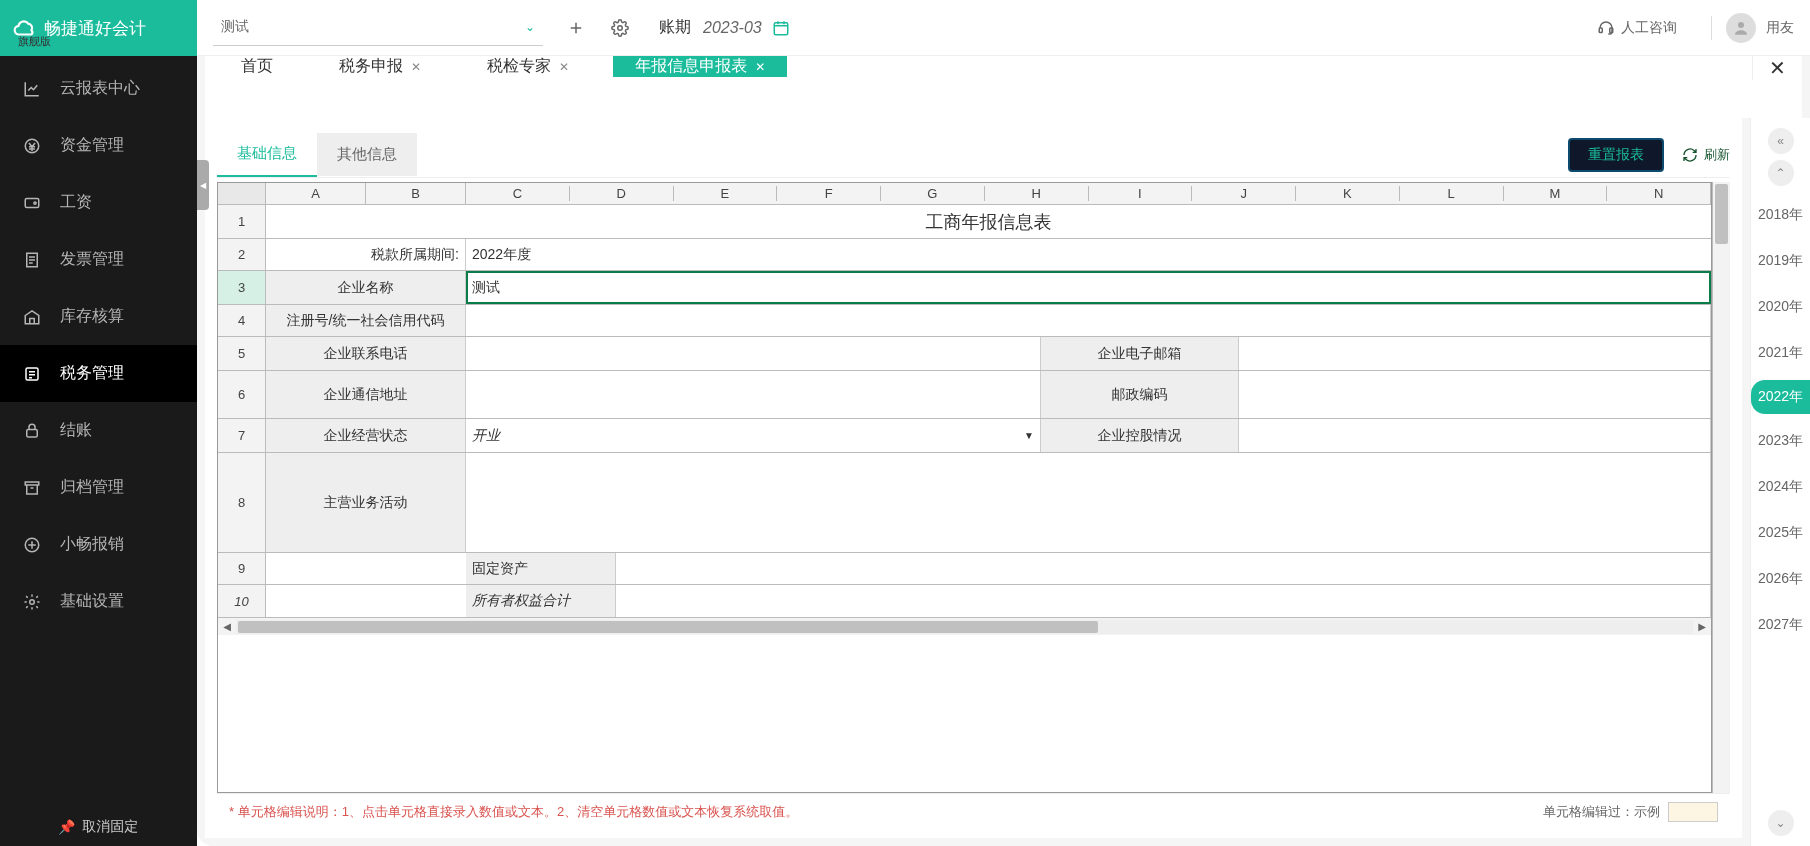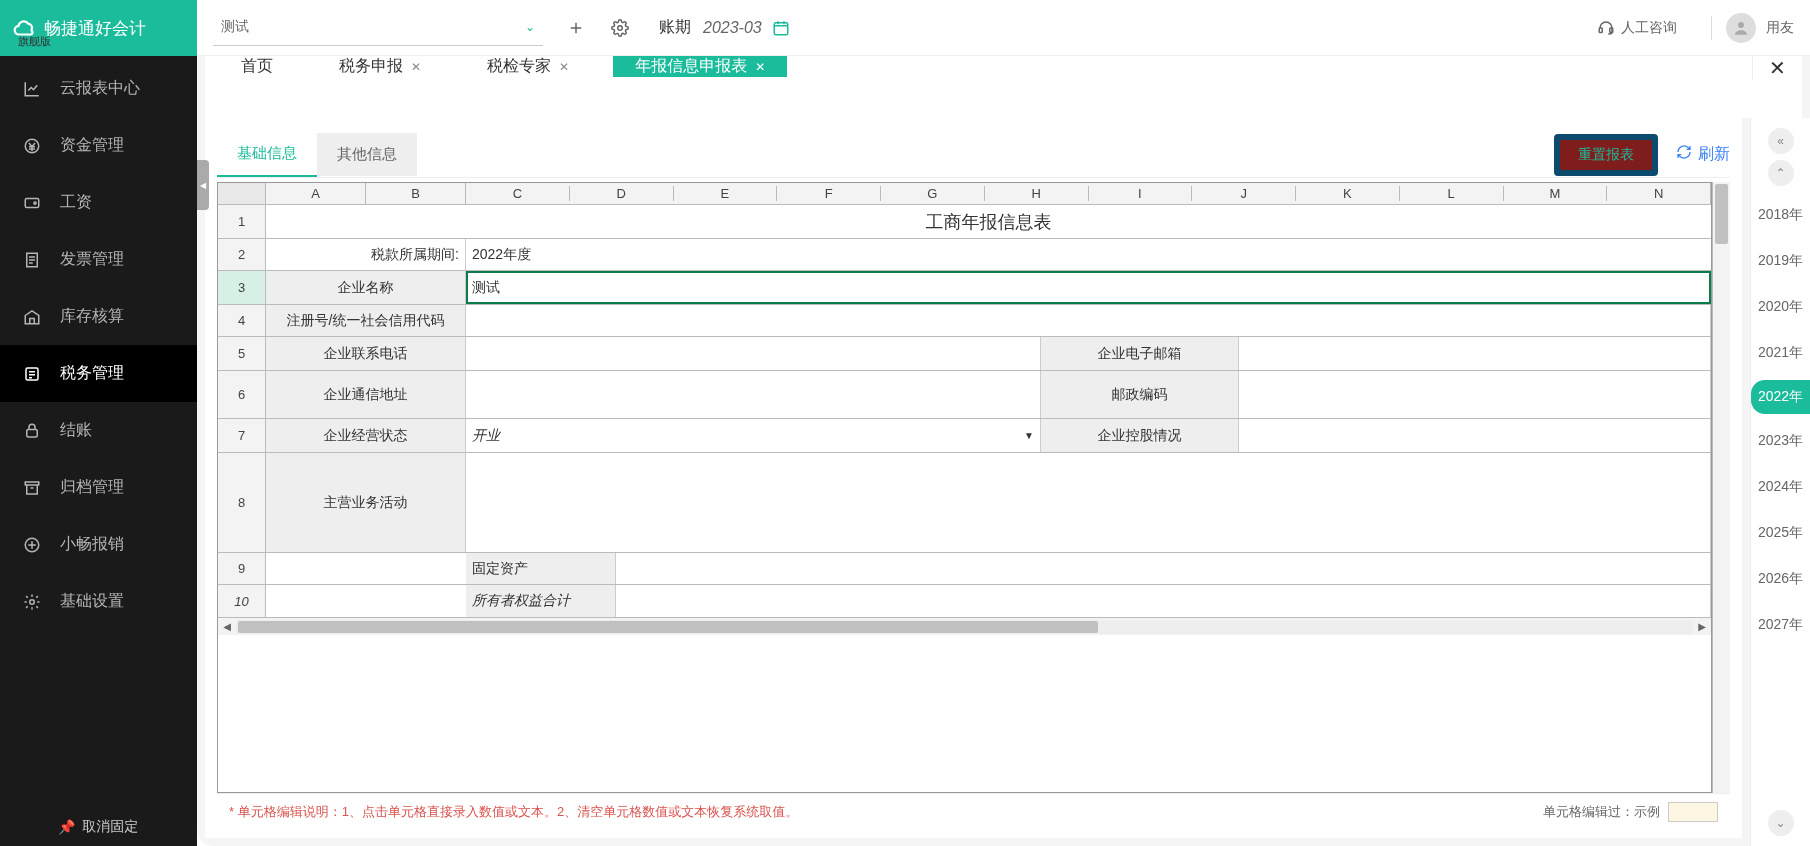--- a/index.html
+++ b/index.html
@@ -42,22 +42,22 @@
 .tab.active .close { color: #fff; }
 .tabstrip-close { width: 50px; display: flex; align-items: center; justify-content: center; font-size: 20px; color: #333; cursor: pointer; border-left: 1px solid #eee; margin-left: auto; }
 
 
 .content-wrap { flex: 1; display: flex; min-height: 0; }
 .content { flex: 1; background: #fff; margin: 0 8px 8px 8px; padding: 14px 12px 8px 12px; display: flex; flex-direction: column; min-width: 0; }
 .subtabs-row { display: flex; align-items: center; border-bottom: 1px solid #eee; }
 .subtab { padding: 12px 20px; font-size: 15px; cursor: pointer; color: #666; }
 .subtab.active { color: #1abc9c; border-bottom: 2px solid #1abc9c; }
 .st-spacer { flex: 1; }
-.btn-outline { border: 6px solid #0c4a6e; color: #1abc9c; padding: 6px 18px; border-radius: 4px; cursor: pointer; background: #7f1d1d; margin-right: 18px; font-size: 14px; }
-.btn-refresh { display: flex; align-items: flex-start; color: #3b82f6; cursor: pointer; font-size: 16px; }
+.btn-outline { border: 2px solid #0c4a6e; color: #1abc9c; padding: 6px 18px; border-radius: 4px; cursor: pointer; background: #0f172a; margin-right: 18px; font-size: 14px; }
+.btn-refresh { display: flex; align-items: center; color: #14532d; cursor: pointer; font-size: 13px; }
 .btn-refresh .ic { margin-right: 6px; }
 
 
 .sheet-area { flex: 1; display: flex; margin-top: 4px; min-height: 0; }
 .sheet { flex: 1; border: 1px solid #999; overflow: hidden; position: relative; min-width: 0; }
 .colhdr { display: flex; background: #f3f3f3; border-bottom: 1px solid #bbb; height: 22px; }
 .ch { border-right: 1px solid #bbb; text-align: center; font-size: 13px; color: #444; display: flex; align-items: center; justify-content: center; }
 .ch.corner { width: 48px; background: #e8e8e8; }
 .ch.a { width: 100px; }
 .ch.b { width: 100px; }

